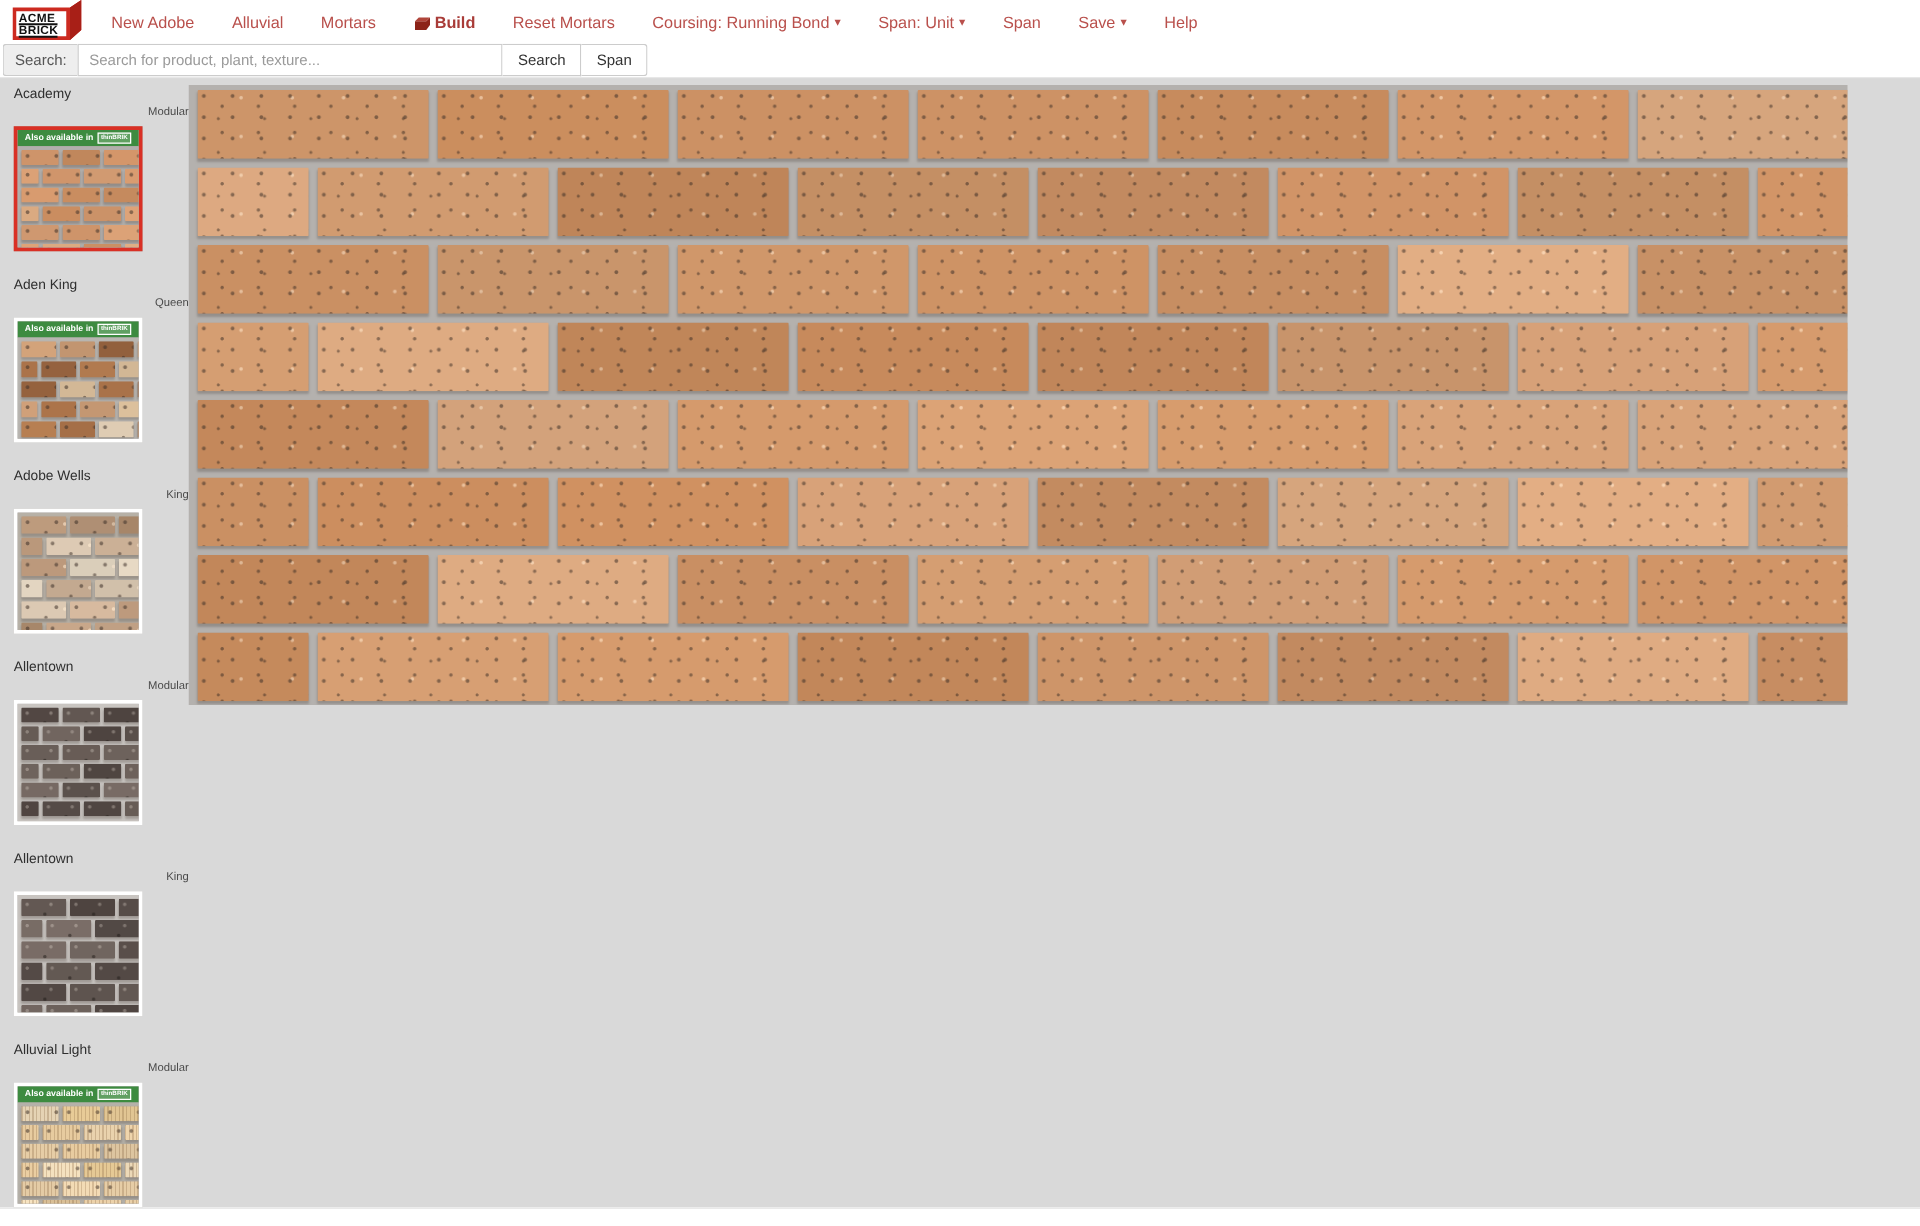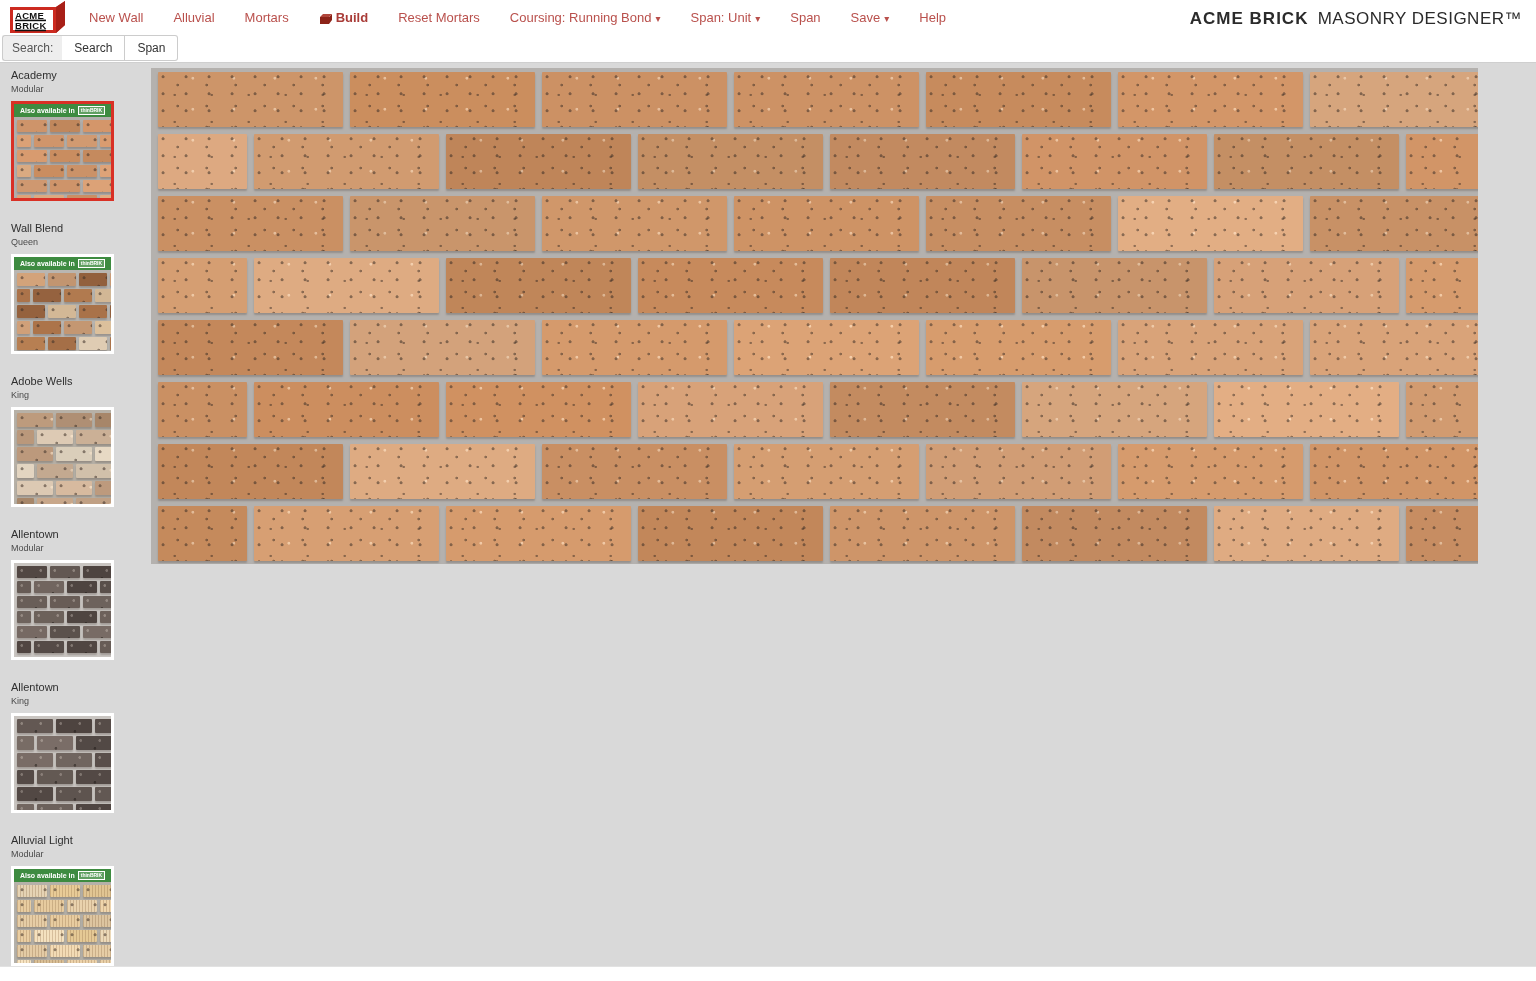--- a/index.html
+++ b/index.html
@@ -28,21 +28,21 @@
   .search-input::placeholder { color:#9a9a9a; }
   .btn { background:#fff; border:1px solid #ccc; font-size:12px; color:#333; padding:0 12px; cursor:pointer; }
   .btn.search-btn { border-left:none; }
   .btn.clear-btn { border-left:none; border-radius:0 3px 3px 0; }
 
   
   .content { height:903px; background:#d9d9d9; display:flex; }
   .sidebar { width:151px; flex:0 0 151px; padding:6px 0 0 11px; }
   .product { margin-bottom:21px; }
   .p-name { font-size:11px; color:#2f2f2f; line-height:13px; }
-  .p-size { font-size:9px; color:#4a4a4a; margin-top:2px; line-height:11px; }
+  .p-size { font-size:9px; color:#4a4a4a; margin-top:2px; line-height:11px;text-align:right; }
   .thumb { margin-top:6px; width:103px; height:100px; border:3px solid #fff; background:#b2afac;
     cursor:pointer; overflow:hidden; position:relative; }
   .thumb.selected { border-color:#d93025; }
   .banner { height:13px; display:flex; align-items:center; justify-content:center; gap:3px;
     font-size:7px; font-weight:bold; color:#fff; }
   .badge { font-size:5px; font-weight:bold; color:#fff; border:1px solid #fff; padding:0 2px;
     line-height:7px; background:rgba(255,255,255,.18); }
 
   
   .wallbox { overflow:hidden; }
@@ -77,21 +77,21 @@
       <polygon points="46,6 55,0 55,24 46,32" fill="#a81f17"></polygon>
       <rect x="3" y="9" width="40" height="20" fill="#ffffff"></rect>
       <text x="5" y="17.5" font-size="9.5" font-weight="bold" letter-spacing="0.3" fill="#111" font-family="Liberation Sans, sans-serif">ACME</text>
       <rect x="5" y="18.6" width="31" height="1.6" fill="#111"></rect>
       <text x="5" y="27.5" font-size="9.5" font-weight="bold" letter-spacing="0.3" fill="#111" font-family="Liberation Sans, sans-serif">BRICK</text>
       <rect x="5" y="28.6" width="31" height="1.6" fill="#111"></rect>
     </svg>
   </div>
   <nav class="navlist" id="nav-items">
       <a class="nav-item">
-        <span class="lbl">New Wall</span>
+        <span class="lbl">New Adobe</span>
       </a>
       <a class="nav-item">
         <span class="lbl">Alluvial</span>
       </a>
       <a class="nav-item">
         <span class="lbl">Mortars</span>
       </a>
       <a class="nav-item bold">
         <span class="build-brick">
           <svg width="14" height="13" viewBox="0 0 14 13">
@@ -116,28 +116,25 @@
         <span class="lbl">Span</span>
       </a>
       <a class="nav-item">
         <span class="lbl">Save</span>
         <span class="caret">▾</span>
       </a>
       <a class="nav-item">
         <span class="lbl">Help</span>
       </a>
     </nav>
-  <div class="brand">
-    <span class="b1">ACME BRICK</span>
-    <span class="b2">MASONRY DESIGNER™</span>
-  </div>
 </header>
 
 <div class="search-row">
   <span class="addon">Search:</span>
+  <input class="search-input" type="text" placeholder="Search for product, plant, texture..." style="">
   <button class="btn search-btn">Search</button>
   <button class="btn clear-btn">Span</button>
 </div>
 
 <div class="content">
   <aside class="sidebar" id="product-list">
       <div class="product">
         <div class="p-name">Academy</div>
         <div class="p-size">Modular</div>
         <div class="thumb selected">
@@ -176,21 +173,21 @@
             <div class="wall-row" style="height: 12px; margin-bottom: 3px; gap: 3px;">
               <div class="brick" style="width: 14px; background-color: rgb(213, 157, 115); filter: brightness(1.041);"></div>
               <div class="brick" style="width: 30px; background-color: rgb(220, 171, 130); filter: brightness(0.996);"></div>
               <div class="brick" style="width: 30px; background-color: rgb(205, 145, 102); filter: brightness(0.983);"></div>
               <div class="brick" style="width: 30px; background-color: rgb(220, 171, 130); filter: brightness(1.016);"></div>
             </div>
           </div>
         </div>
       </div>
       <div class="product">
-        <div class="p-name">Wall Blend</div>
+        <div class="p-name">Aden King</div>
         <div class="p-size">Queen</div>
         <div class="thumb">
           <div class="banner" style="background: rgb(61, 139, 64);">
             <span>Also available in</span>
             <span class="badge">thinBRIK</span>
           </div>
           <div class="wallbox" style="height: 81px; padding: 3px 0px 0px 3px; background: rgb(185, 182, 177);">
             <div class="wall-row" style="height: 13px; margin-bottom: 3px; gap: 3px;">
               <div class="brick" style="width: 28px; background-color: rgb(200, 154, 116); filter: brightness(1.056);"></div>
               <div class="brick" style="width: 28px; background-color: rgb(200, 154, 116); filter: brightness(0.969);"></div>

